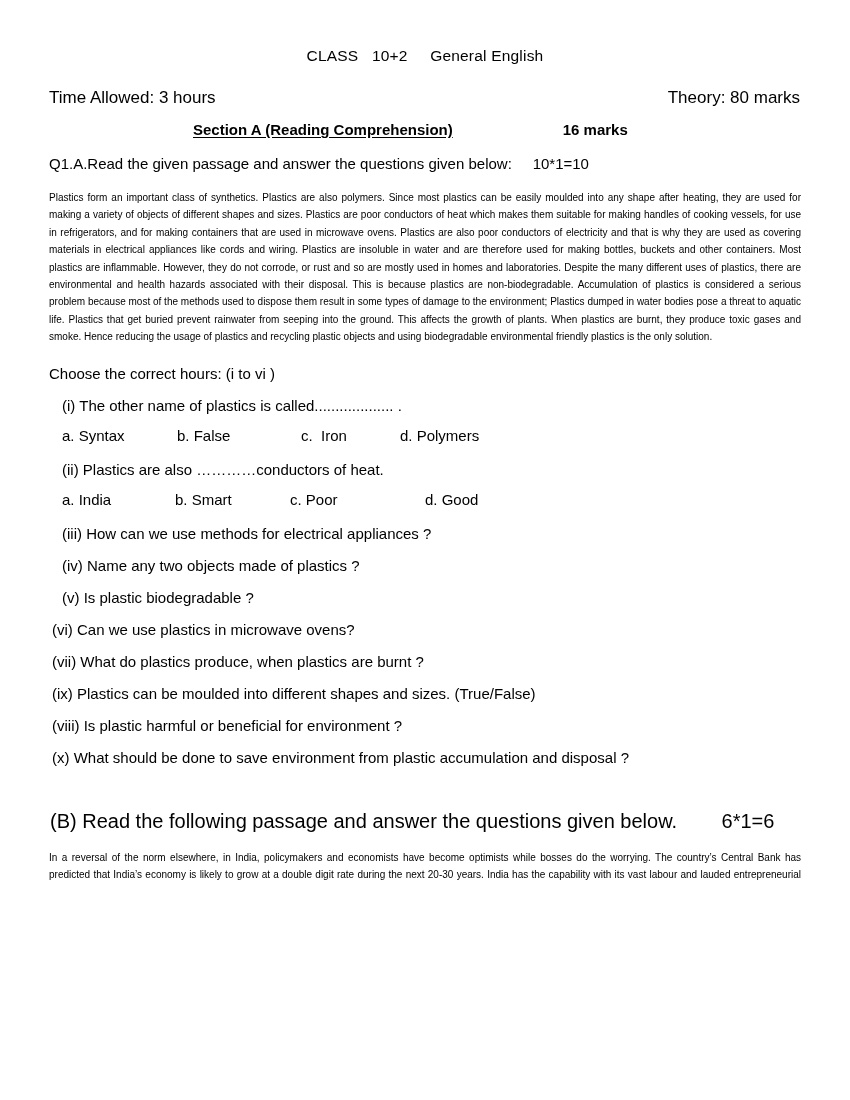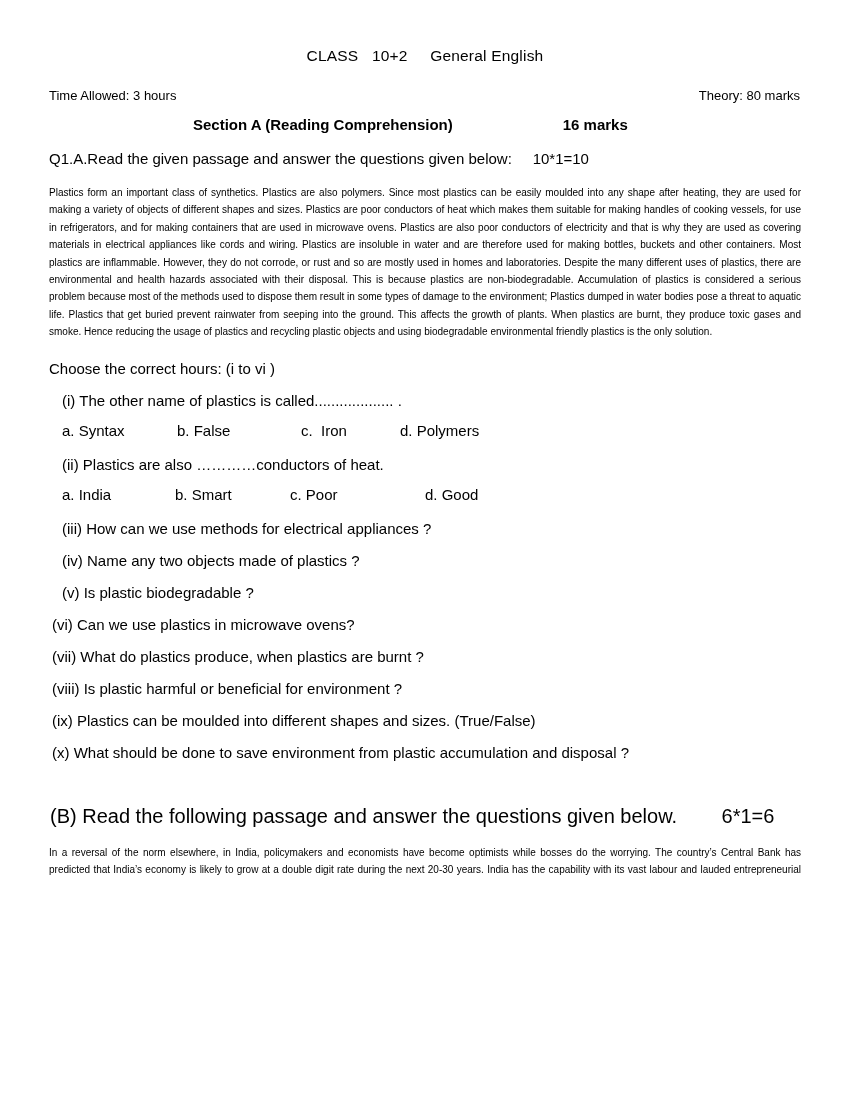--- a/index.html
+++ b/index.html
@@ -30,32 +30,33 @@
     letter-spacing: 0.2px;
     padding-top: 47px;
     white-space: pre;
   }
 
   .meta-row {
     display: flex;
     justify-content: space-between;
     align-items: center;
     margin: 23px 50px 0 49px;
-    font-size: 13px;
+    font-size: 17px;
   }
 
   .section-row {
     display: flex;
     align-items: baseline;
     margin: 13px 0 0 0;
     padding-left: 193px;
     font-size: 15px;
     font-weight: bold;
   }
   .section-title {
+    text-decoration: underline;
     text-underline-offset: 2px;
   }
   .section-marks {
     margin-left: 110px;
     font-weight: bold;
   }
 
   .q-lead {
     margin: 17px 0 0 49px;
     font-size: 15px;
@@ -147,21 +148,21 @@
     <span class="opt" style="left:126px">b. Smart</span>
     <span class="opt" style="left:241px">c. Poor</span>
     <span class="opt" style="left:376px">d. Good</span>
   </div>
 
   <div class="qline">(iii) How can we use methods for electrical appliances ?</div>
   <div class="qline">(iv) Name any two objects made of plastics ?</div>
   <div class="qline">(v) Is plastic biodegradable ?</div>
   <div class="qline indented">(vi) Can we use plastics in microwave ovens?</div>
   <div class="qline indented">(vii) What do plastics produce, when plastics are burnt ?</div>
+  <div class="qline indented">(ix) Plastics can be moulded into different shapes and sizes. (True/False)</div>
   <div class="qline indented">(viii) Is plastic harmful or beneficial for environment ?</div>
-  <div class="qline indented">(ix) Plastics can be moulded into different shapes and sizes. (True/False)</div>
   <div class="qline indented">(x) What should be done to save environment from plastic accumulation and disposal ?</div>
 
   <div class="sub-lead">(B) Read the following passage and answer the questions given below.        6*1=6</div>
 
   <div class="passage second">In a reversal of the norm elsewhere, in India, policymakers and economists have become optimists while bosses do the worrying. The country’s Central Bank has predicted that India’s economy is likely to grow at a double digit rate during the next 20-30 years. India has the capability with its vast labour and lauded entrepreneurial spirit. But the private sector, which is supposed to do the heavy lifting that turns India from the tenth largest economy to the third largest by 2030, has become fed up.</div>
 
 </div>
 
 </body></html>

